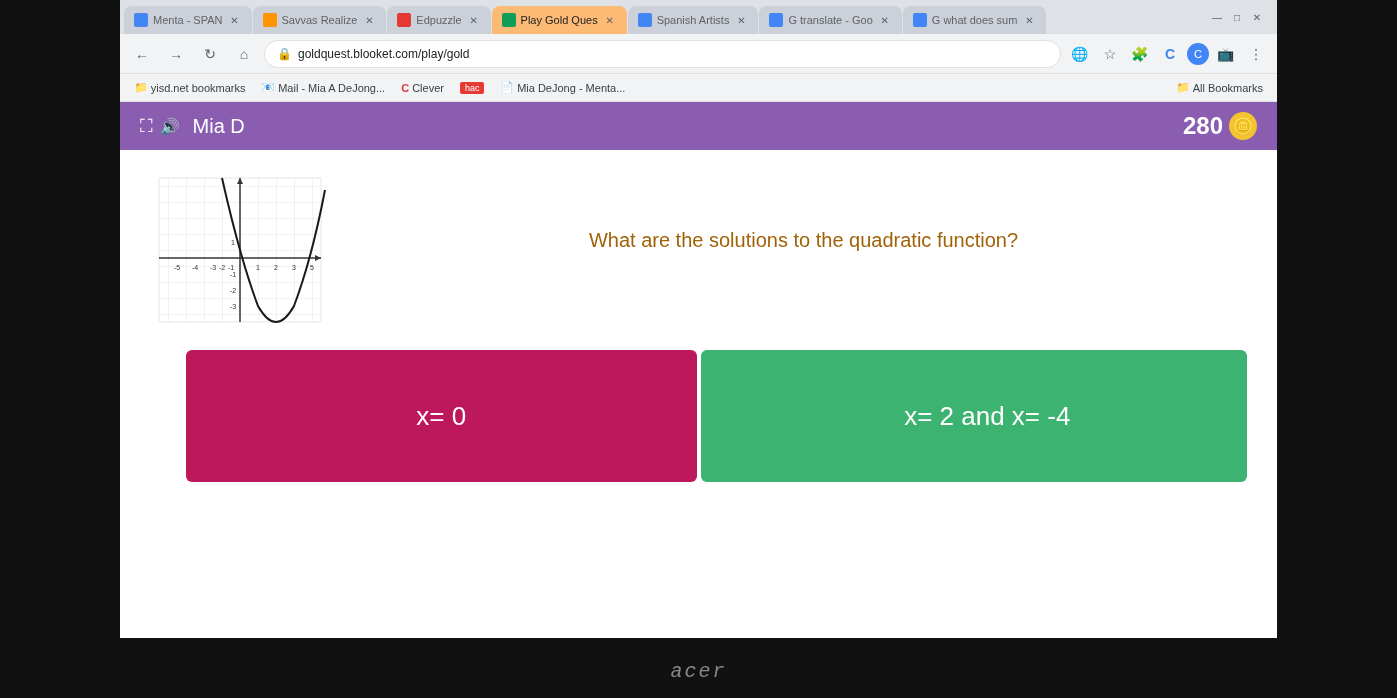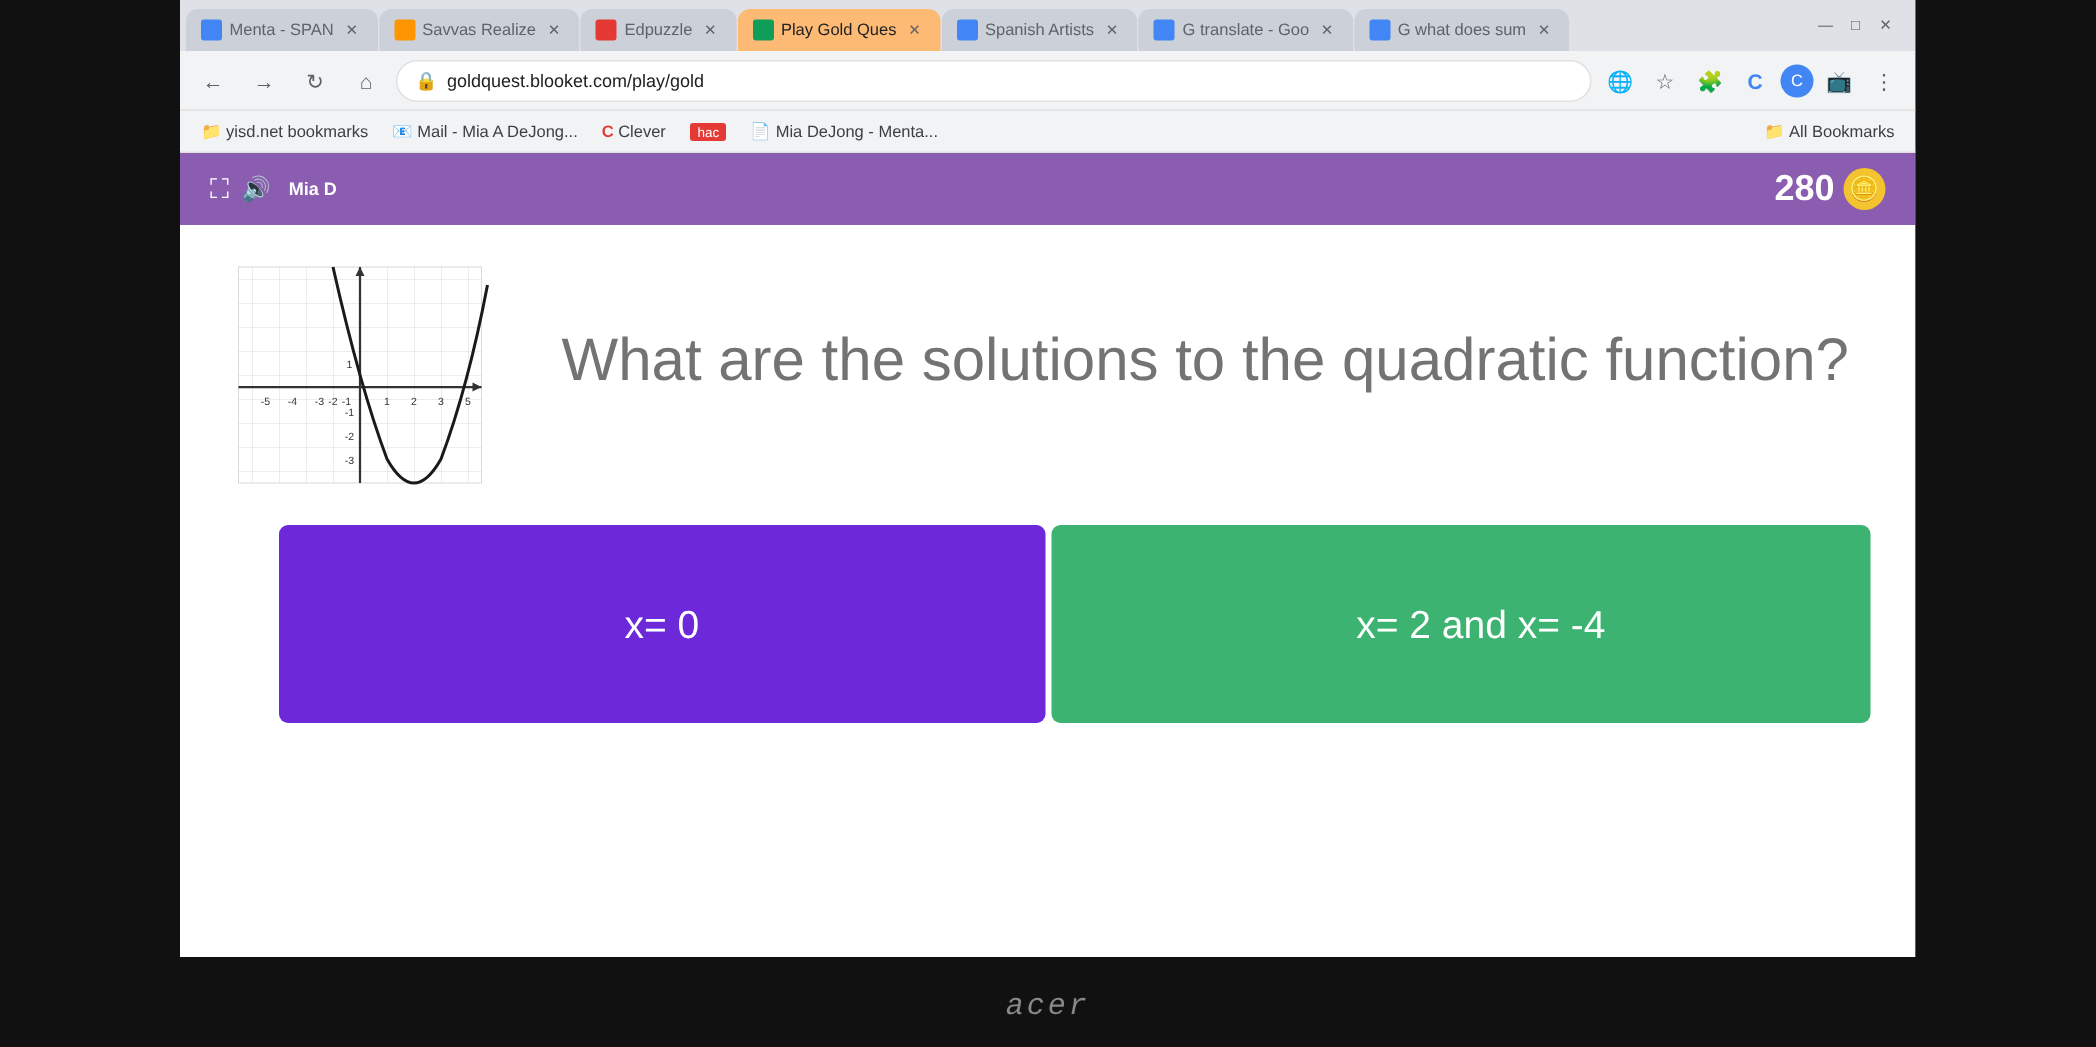--- a/index.html
+++ b/index.html
@@ -225,22 +225,22 @@
 
     .blooket-sound-icon {
       color: white;
       font-size: 16px;
       margin-right: 12px;
       cursor: pointer;
     }
 
     .blooket-user {
       color: white;
-      font-size: 12px;
-      font-weight: 700;
+      font-size: 20px;
+      font-weight: 400;
     }
 
     .blooket-score-container {
       margin-left: auto;
       display: flex;
       align-items: center;
       gap: 6px;
     }
 
     .blooket-score {
@@ -285,23 +285,23 @@
 
     .question-text-container {
       flex: 1;
       display: flex;
       align-items: center;
       justify-content: center;
       min-height: 140px;
     }
 
     .question-text {
-      font-size: 40px;
+      font-size: 20px;
       font-weight: 400;
-      color: #737373;
+      color: #a16207;
       text-align: center;
       line-height: 1.3;
     }
 
     
     .answer-grid {
       display: grid;
       grid-template-columns: 1fr 1fr;
       grid-template-rows: 1fr 1fr;
       gap: 4px;
@@ -315,21 +315,21 @@
       align-items: center;
       justify-content: center;
       font-size: 26px;
       font-weight: 400;
       color: white;
       cursor: pointer;
       padding: 16px;
       text-align: center;
     }
 
-    .answer-btn.yellow { background: #6d28d9; margin-left: 36px; }
+    .answer-btn.yellow { background: #be185d; margin-left: 36px; }
     .answer-btn.blue   { background: #3d8fe0; }
     .answer-btn.green  { background: #3cb371; padding-left: 43px; }
     .answer-btn.orange { background: #e85d20; }
 
     
     .graph-svg {
       width: 100%;
       height: 100%;
     }
 

